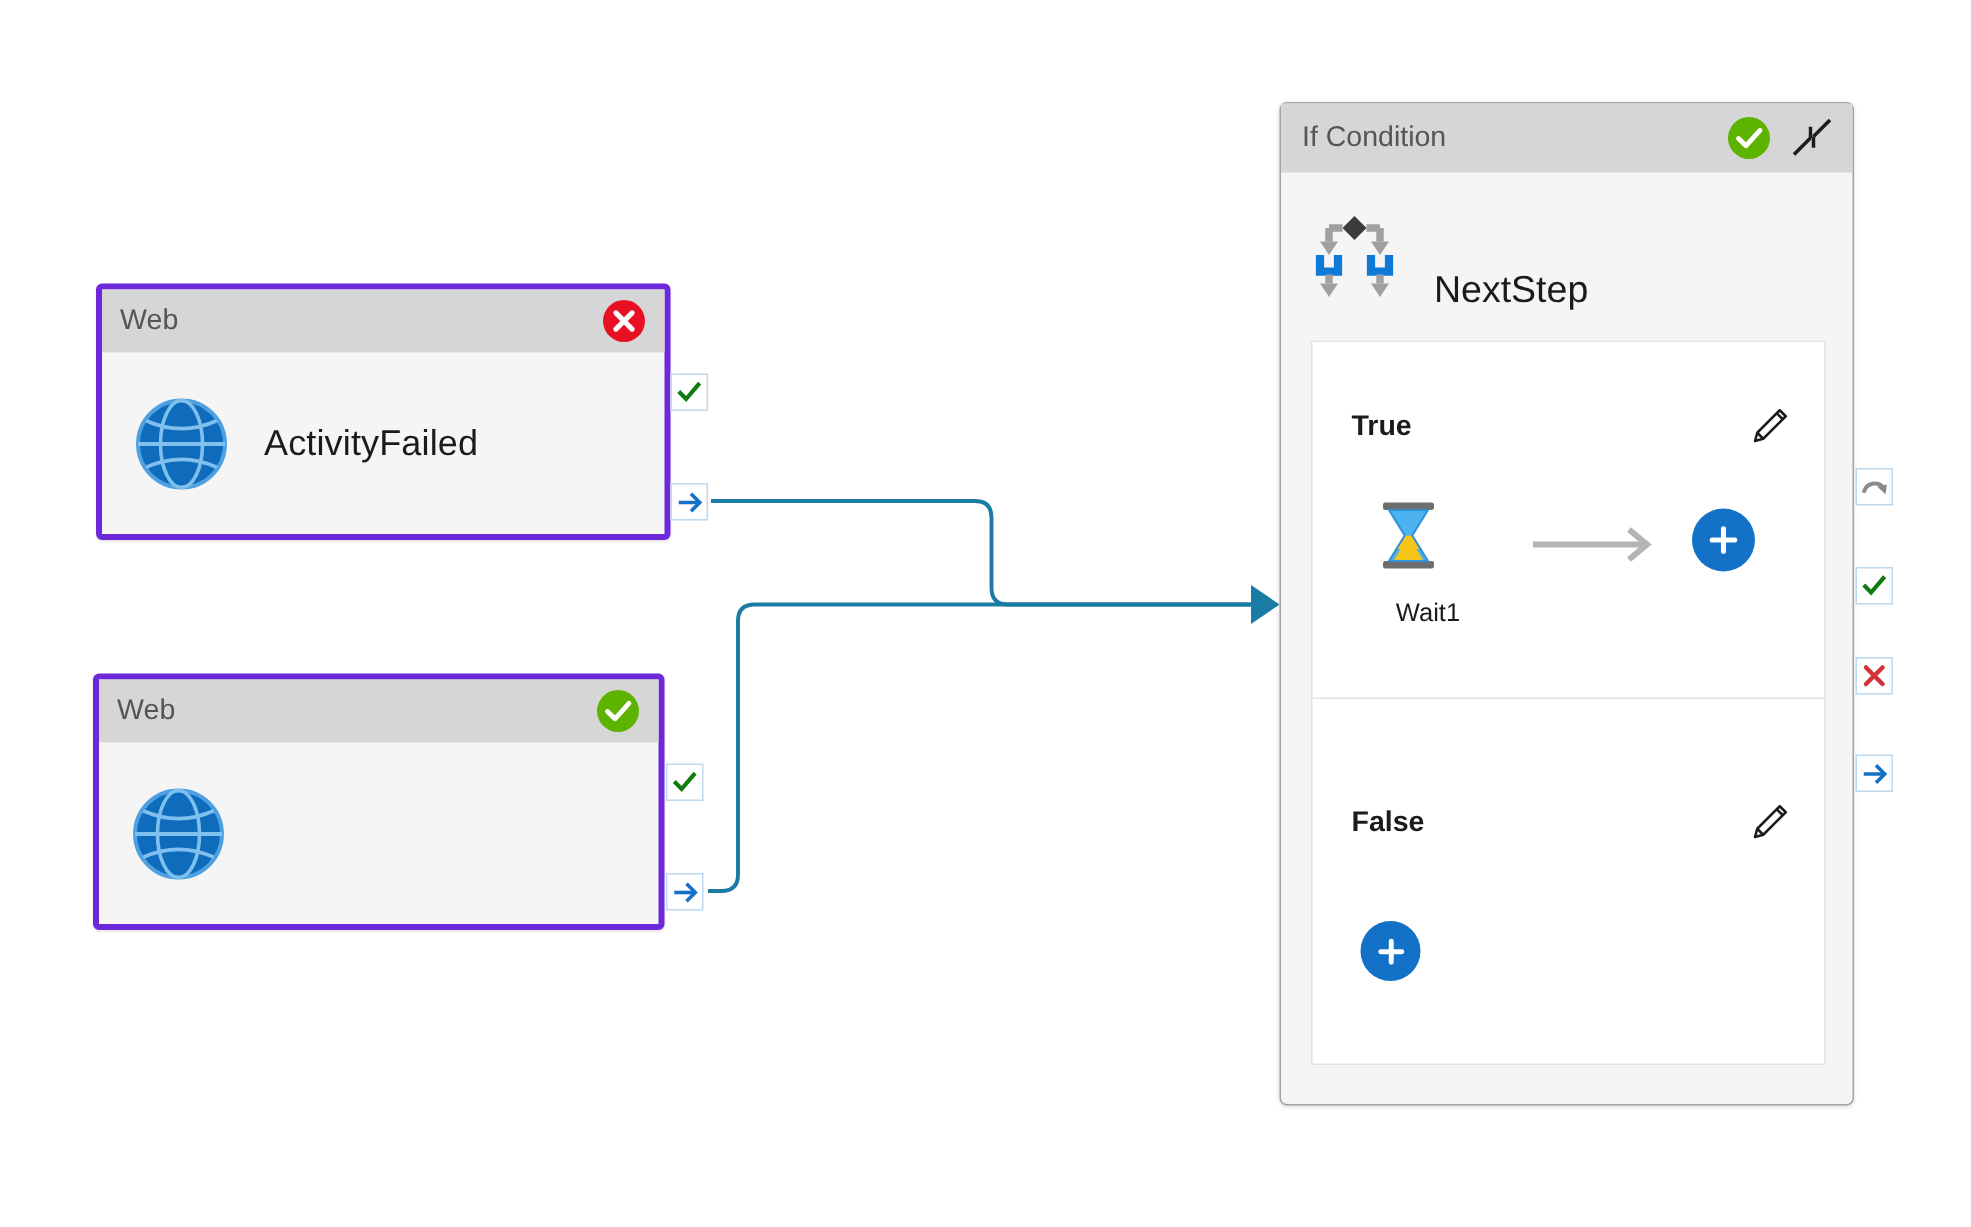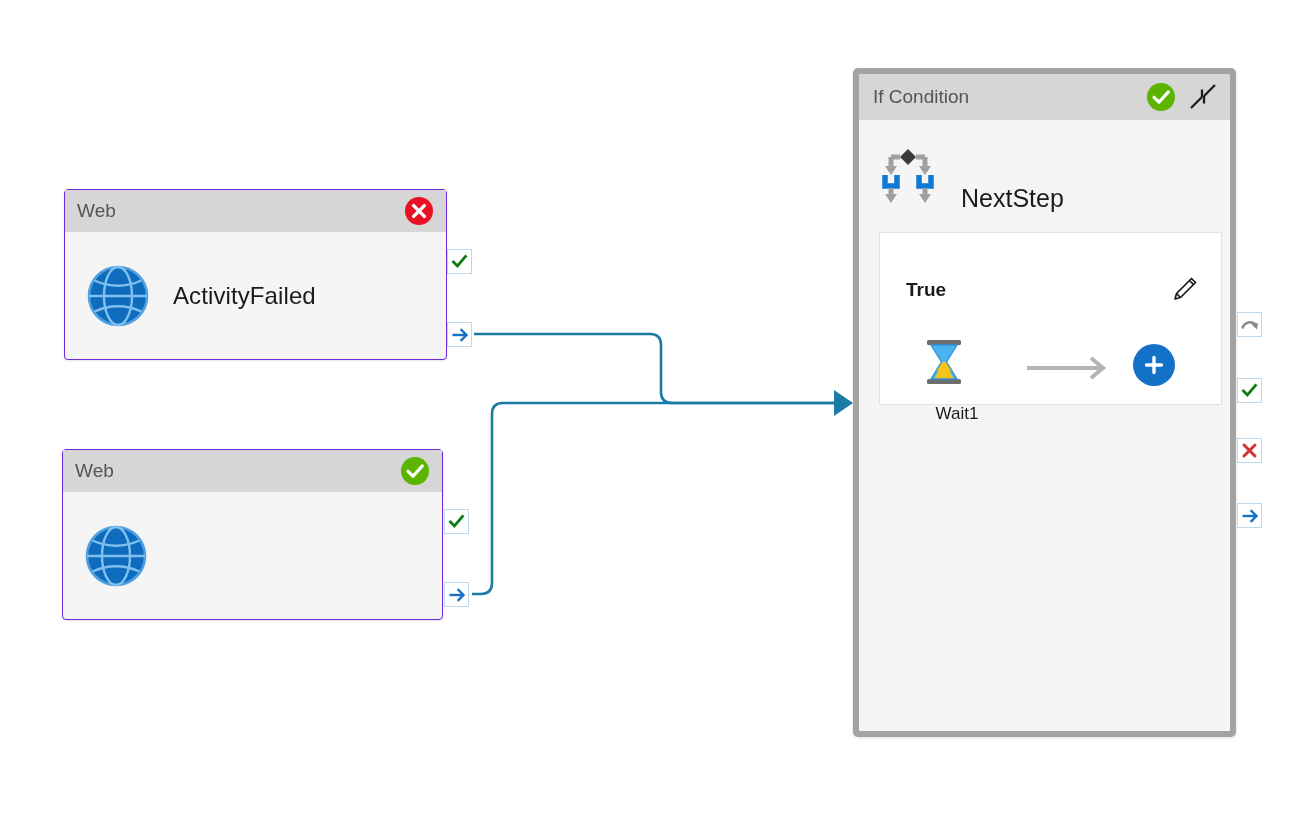--- a/index.html
+++ b/index.html
@@ -9,21 +9,21 @@
     font-family:"Liberation Sans","DejaVu Sans",sans-serif;
     overflow:hidden;
     position:relative;
   }
   #canvas{position:absolute;left:0;top:0;width:1314px;height:818px;}
 
   
   .node{
     position:absolute;
     background:#f5f5f5;
-    border:1px solid #6d28d9;
+    border:4px solid #6d28d9;
     border-radius:4px;
     box-sizing:border-box;
     box-shadow:0 1px 2px rgba(0,0,0,.10);
   }
   .node-header{
     height:42px;
     background:#d6d6d6;
     display:flex;align-items:center;
     padding:0 12px;
     box-sizing:border-box;
@@ -54,21 +54,21 @@
     border:1px solid #bcd9f0;
     box-sizing:border-box;
     display:flex;align-items:center;justify-content:center;
     cursor:pointer;
   }
 
   
   .container-node{
     position:absolute;
     background:#f5f5f5;
-    border:6px solid #a3a3a3;
+    border:1px solid #a3a3a3;
     border-radius:5px;
     box-sizing:border-box;
     box-shadow:0 1px 3px rgba(0,0,0,.14);
   }
   .container-header{
     height:46px;
     background:#d6d6d6;
     display:flex;align-items:center;
     padding:0 12px 0 14px;
     box-sizing:border-box;
@@ -234,21 +234,21 @@
 
           <path d="M14 44 V50" stroke="#a0a0a0" stroke-width="5" fill="none"></path>
           <polygon points="8,50 20,50 14,59" fill="#a0a0a0"></polygon>
           <path d="M48 44 V50" stroke="#a0a0a0" stroke-width="5" fill="none"></path>
           <polygon points="42,50 54,50 48,59" fill="#a0a0a0"></polygon>
         </svg>
       </span>
       <span class="container-sub-label">NextStep</span>
     </div>
 
-    <div class="branch-box" style="left:20px;top:158px;width:343px;height:173px;">
+    <div class="branch-box" style="left:20px;top:158px;width:343px;height:291px;">
       <span class="branch-title" style="left:26px;top:46px;">True</span>
       <span class="branch-pencil" style="right:22px;top:42px;">
         <svg width="28" height="28" viewBox="0 0 28 28">
           <path d="M20.5 3.5 L24.5 7.5 L9.5 22.5 L4 24 L5.5 18.5 Z" fill="none" stroke="#1b1b1b" stroke-width="1.7" stroke-linejoin="round"></path>
           <line x1="18.5" y1="5.5" x2="22.5" y2="9.5" stroke="#1b1b1b" stroke-width="1.7"></line>
           <line x1="5.5" y1="18.5" x2="9.5" y2="22.5" stroke="#1b1b1b" stroke-width="1.7"></line>
         </svg>
       </span>
 
       <div class="wait-wrap" style="left:42px;top:105px;">
@@ -272,20 +272,35 @@
         </svg>
       </span>
 
       <div class="plus-btn" style="left:253px;top:111px;">
         <svg width="22" height="22" viewBox="0 0 22 22">
           <path d="M11 3.5 V18.5 M3.5 11 H18.5" stroke="#ffffff" stroke-width="3.4" stroke-linecap="round"></path>
         </svg>
       </div>
     </div>
 
+    <div class="branch-box" style="left:20px;top:396px;width:343px;height:245px;">
+      <span class="branch-title" style="left:26px;top:72px;">False</span>
+      <span class="branch-pencil" style="right:22px;top:68px;">
+        <svg width="28" height="28" viewBox="0 0 28 28">
+          <path d="M20.5 3.5 L24.5 7.5 L9.5 22.5 L4 24 L5.5 18.5 Z" fill="none" stroke="#1b1b1b" stroke-width="1.7" stroke-linejoin="round"></path>
+          <line x1="18.5" y1="5.5" x2="22.5" y2="9.5" stroke="#1b1b1b" stroke-width="1.7"></line>
+          <line x1="5.5" y1="18.5" x2="9.5" y2="22.5" stroke="#1b1b1b" stroke-width="1.7"></line>
+        </svg>
+      </span>
+      <div class="plus-btn small" style="left:32px;top:148px;">
+        <svg width="21" height="21" viewBox="0 0 21 21">
+          <path d="M10.5 3.5 V17.5 M3.5 10.5 H17.5" stroke="#ffffff" stroke-width="3.3" stroke-linecap="round"></path>
+        </svg>
+      </div>
+    </div>
   </div>
 
   <div class="port" style="left:1237px;top:312px;">
     <svg width="19" height="19" viewBox="0 0 19 19">
       <path d="M2.5 13.5 A7.5 7.5 0 0 1 16 10.5" fill="none" stroke="#8a8a8a" stroke-width="2.6"></path>
       <polygon points="11.5,9.5 18,8 17,14.5" fill="#8a8a8a"></polygon>
     </svg>
   </div>
   <div class="port" style="left:1237px;top:378px;">
     <svg width="17" height="17" viewBox="0 0 17 17">

